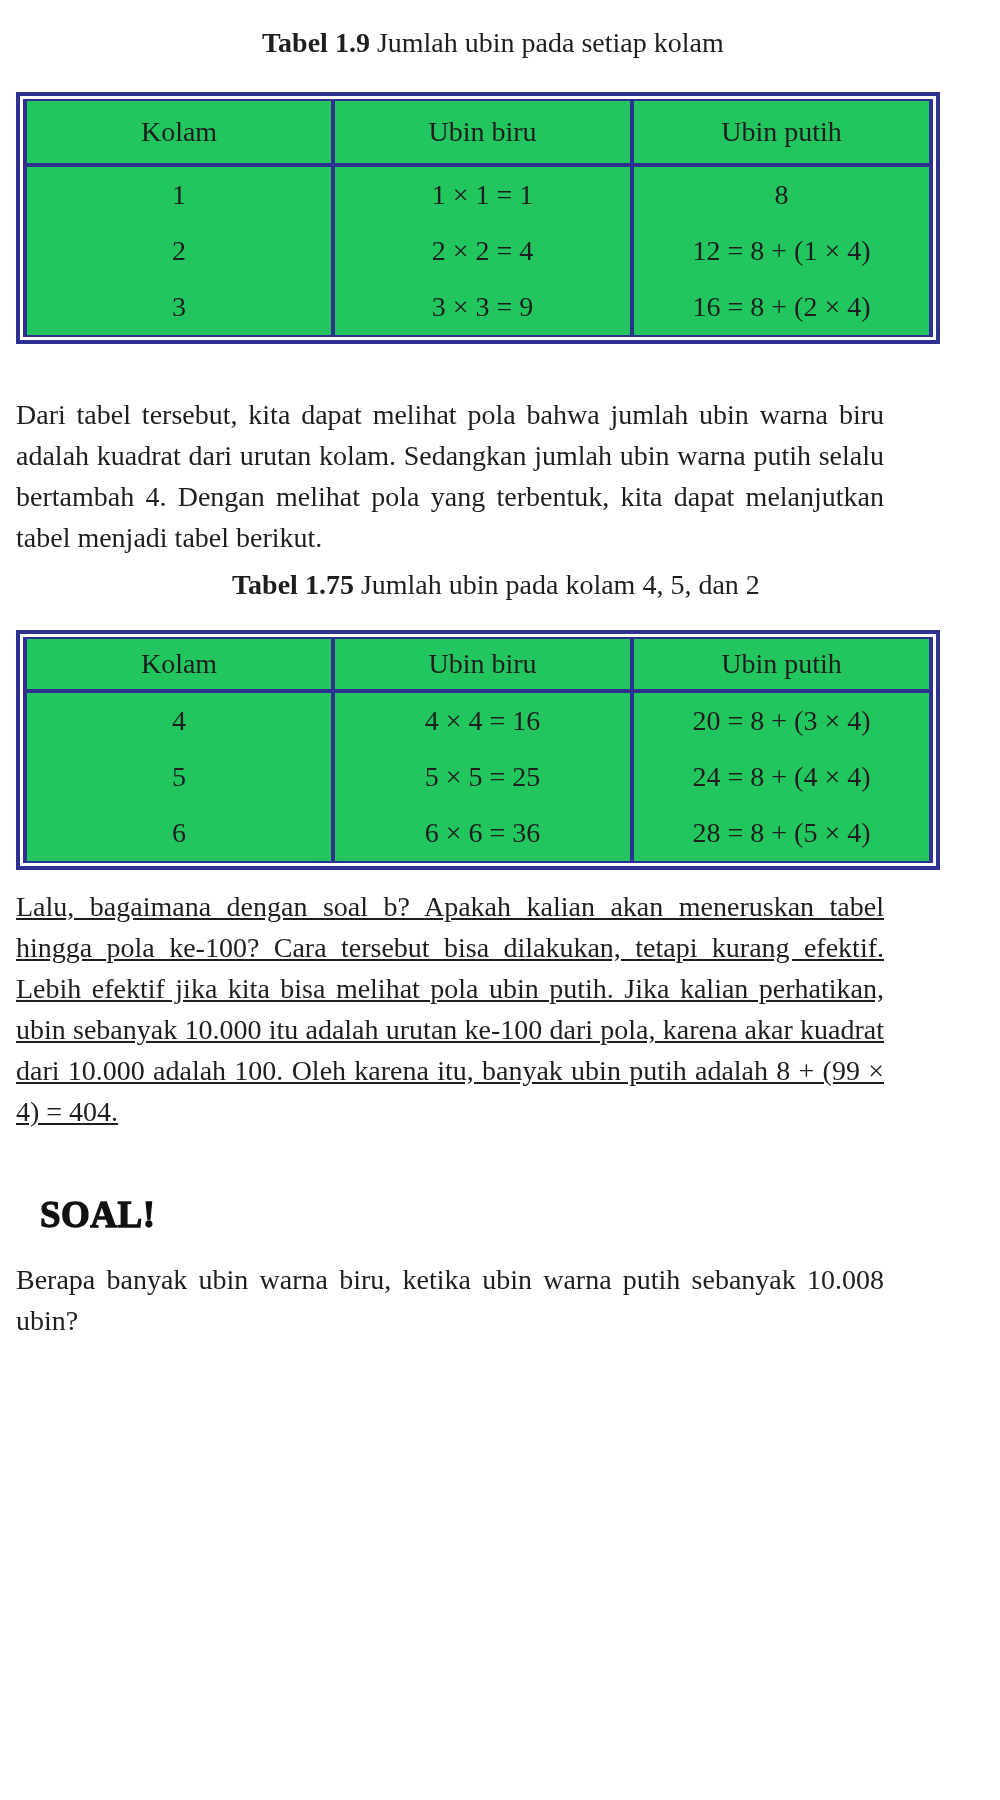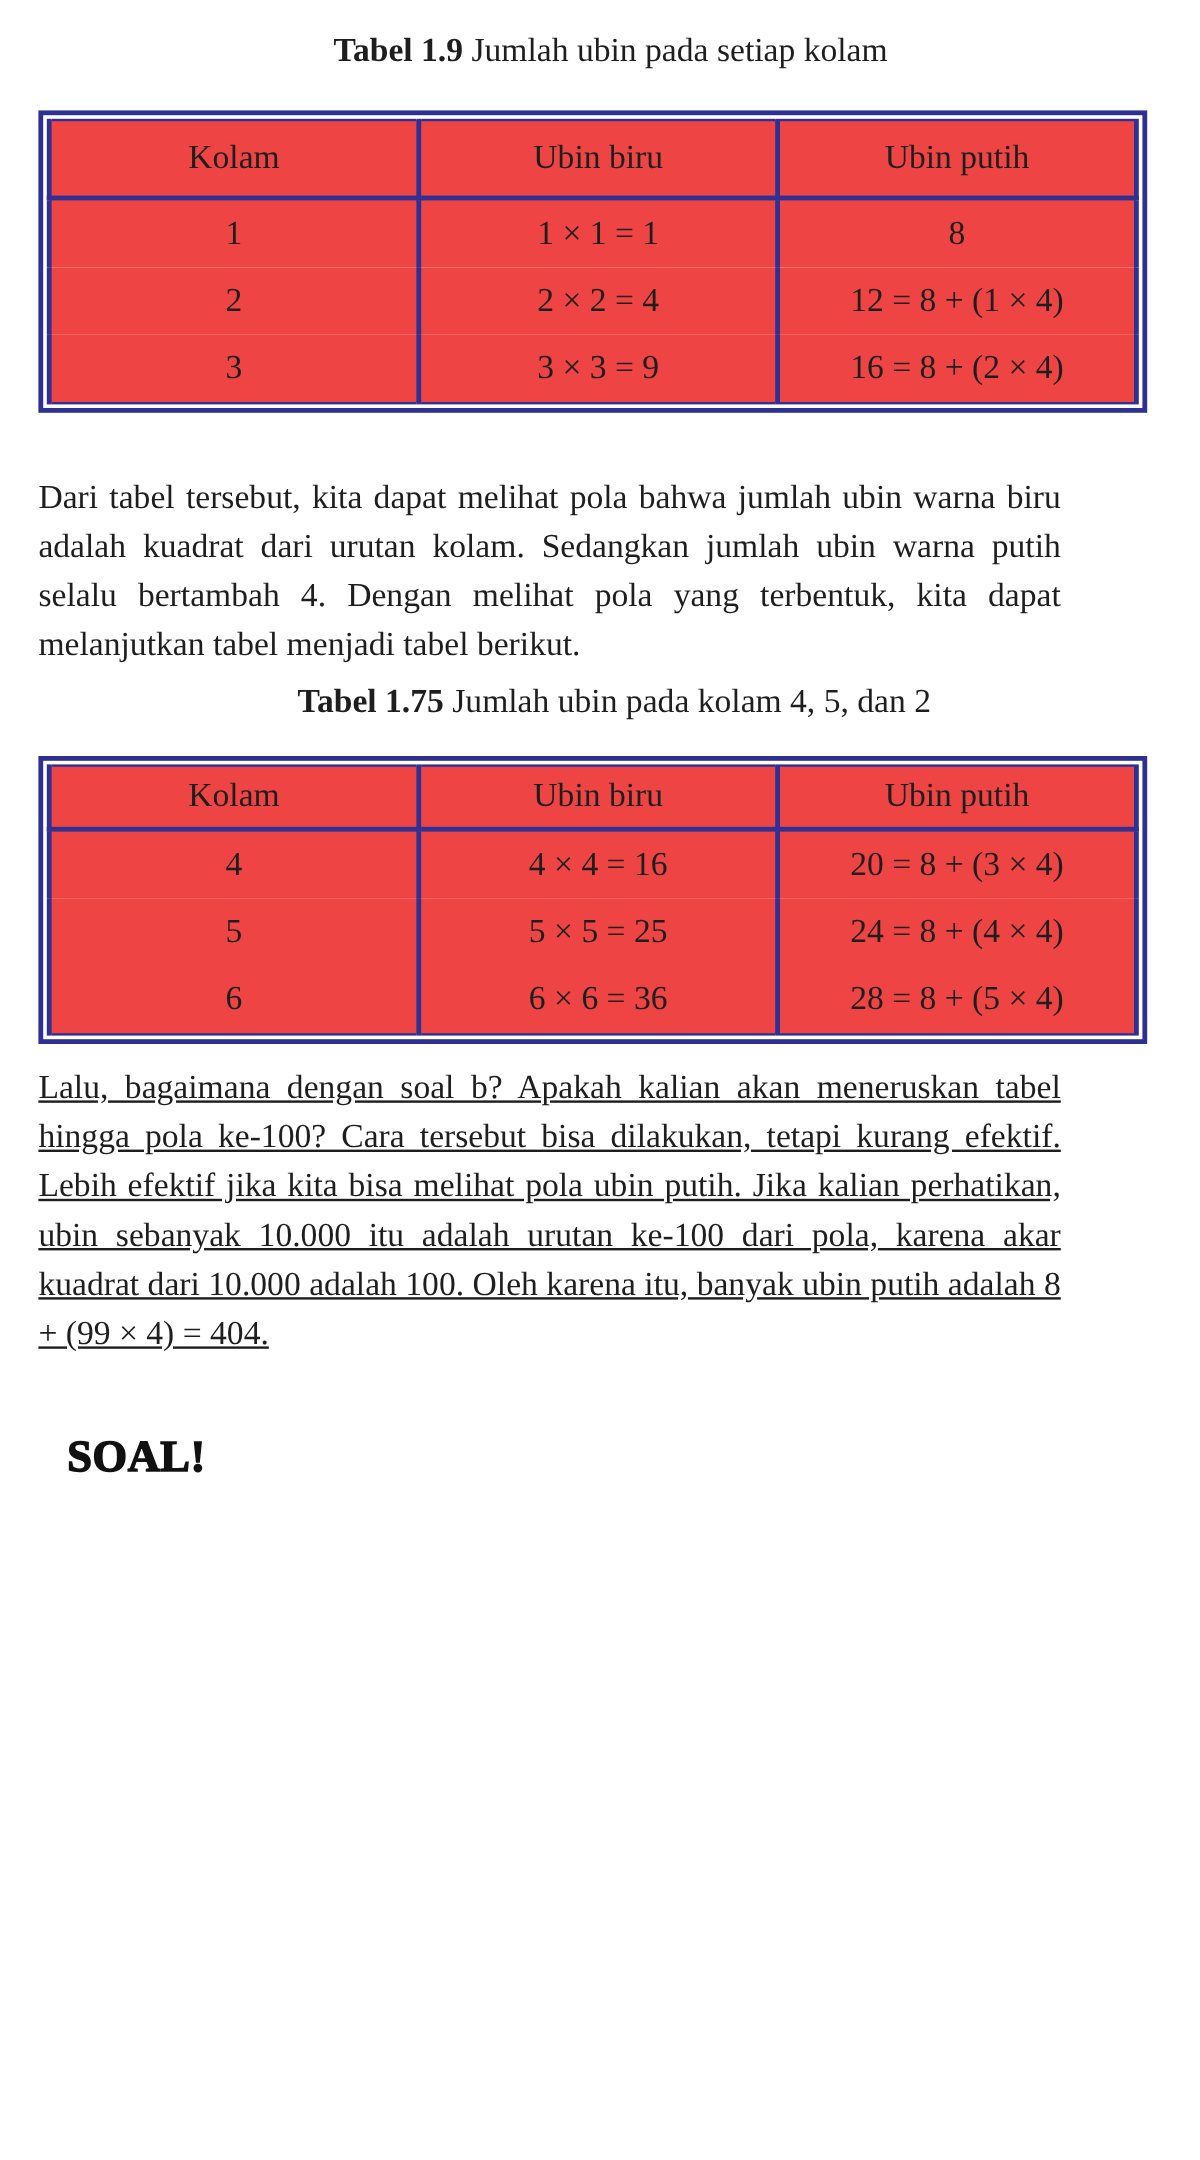--- a/index.html
+++ b/index.html
@@ -9,21 +9,21 @@
     background: #ffffff;
     color: #1e1e1e;
     font-family: "Liberation Serif", "DejaVu Serif", serif;
     font-size: 28px;
     overflow: hidden;
   }
   .page {
     box-sizing: border-box;
     width: 900px;
     height: 1800px;
-    padding: 26px 16px 0 32px;
+    padding: 26px 16px 0 16px;
   }
 
   
   .caption { line-height: 34px; white-space: nowrap; }
   .caption .cap-bold { font-weight: bold; }
   .caption-1 { margin-left: 246px; }
   .caption-2 { margin-left: 216px; margin-top: 10px; }
 
   
   .table-wrap {
@@ -43,21 +43,21 @@
   table.pattern col.c1 { width: 34%; }
   table.pattern col.c2 { width: 33%; }
   table.pattern col.c3 { width: 33%; }
   table.pattern th,
   table.pattern td {
     font-weight: normal;
     text-align: center;
     line-height: 34px;
     border-left: 4px solid #2e3192;
     border-right: 4px solid #2e3192;
-    background: #ef4444;
+    background: #22c55e;
   }
   table.pattern { border: 2px solid #2e3192; }
   table.pattern th { border-bottom: 4px solid #2e3192; }
   .table-wrap-1 th { padding: 14px 4px; }
   .table-wrap-1 td { padding: 11px 4px; }
   .table-wrap-2 th { padding: 8px 4px; }
   .table-wrap-2 td { padding: 11px 4px; }
   table.pattern td { border-top: none; border-bottom: none; }
 
   
@@ -164,14 +164,15 @@
         </tr>
       </tbody>
     </table>
   </div>
 
 
   <p class="para para-3">Lalu, bagaimana dengan soal b? Apakah kalian akan meneruskan tabel hingga pola ke-100? Cara tersebut bisa dilakukan, tetapi kurang efektif. Lebih efektif jika kita bisa melihat pola ubin putih. Jika kalian perhatikan, ubin sebanyak 10.000 itu adalah urutan ke-100 dari pola, karena akar kuadrat dari 10.000 adalah 100. Oleh karena itu, banyak ubin putih adalah 8 + (99 × 4) = 404.</p>
 
   <div class="soal">SOAL!</div>
 
+  <p class="para para-4">Berapa banyak ubin warna biru, ketika ubin warna putih sebanyak 10.008 ubin?</p>
 
 </div>
 
 </body></html>

